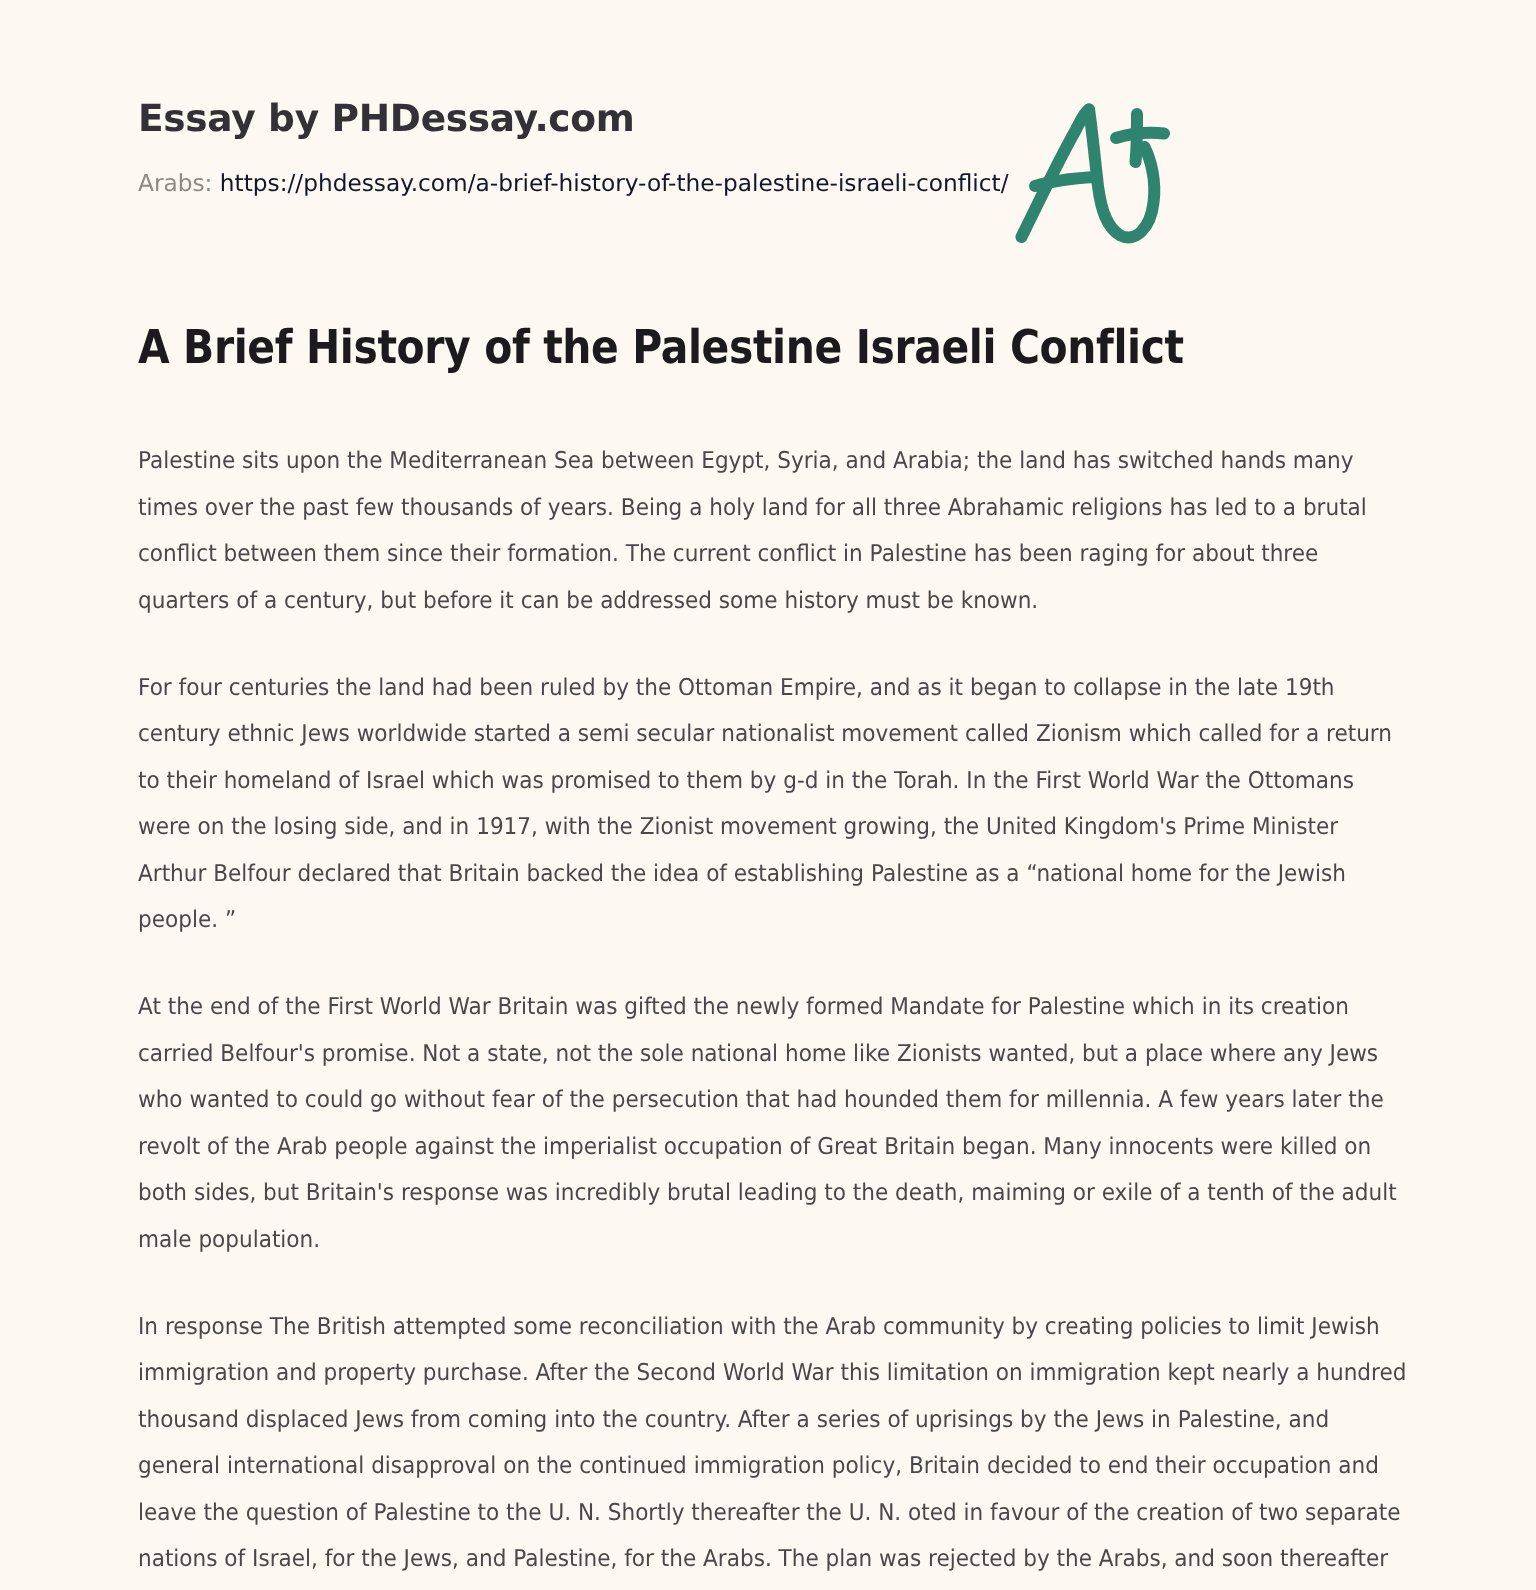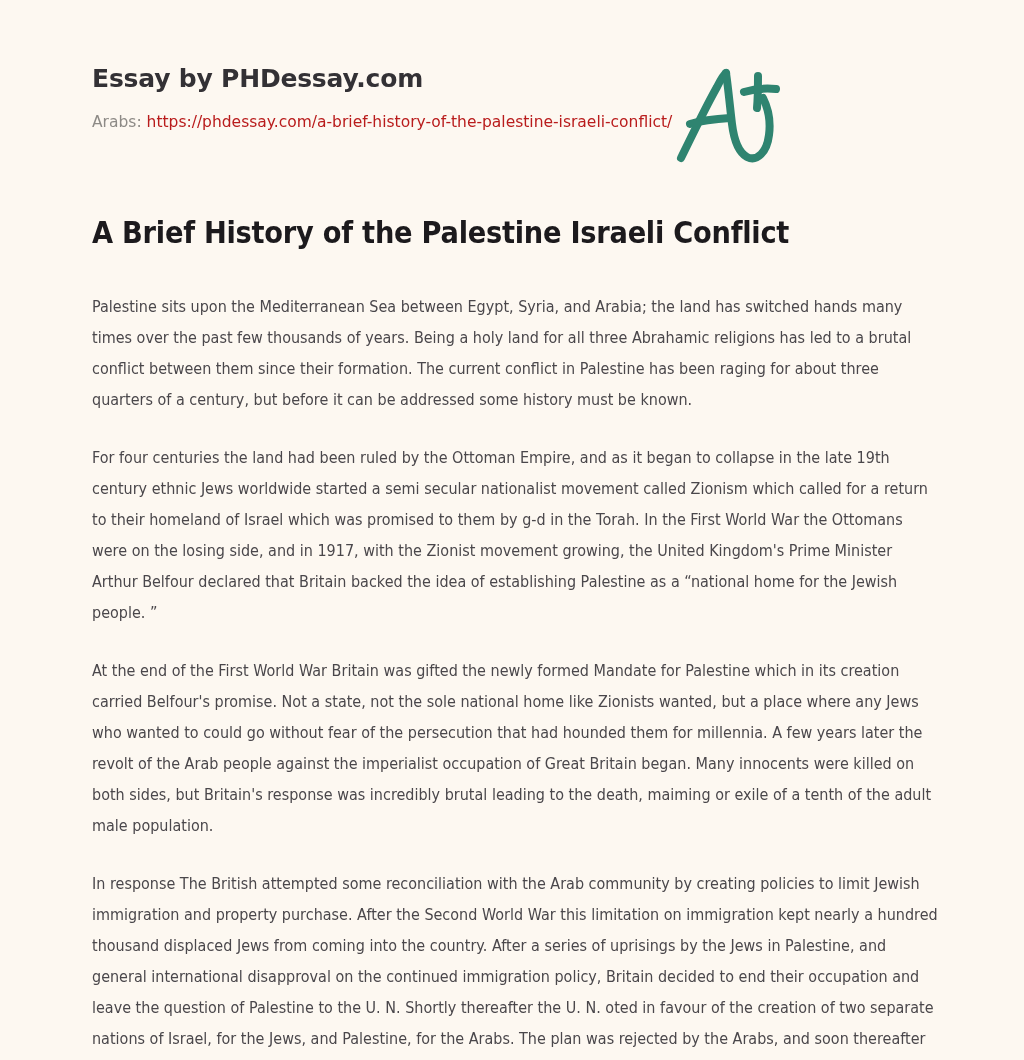--- a/index.html
+++ b/index.html
@@ -44,21 +44,21 @@
   .source-line {
     margin: 18px 0 0 0;
     font-family: "DejaVu Sans", sans-serif;
     font-size: 15.5px;
     line-height: 1.3;
     color: #8d8a86;
     white-space: nowrap;
   }
 
   .source-url {
-    color: #b91c1c;
+    color: #0f172a;
     text-decoration: none;
   }
 
   
   .logo {
     position: absolute;
     right: 82px;
     top: 62px;
     width: 120px;
     height: 110px;

